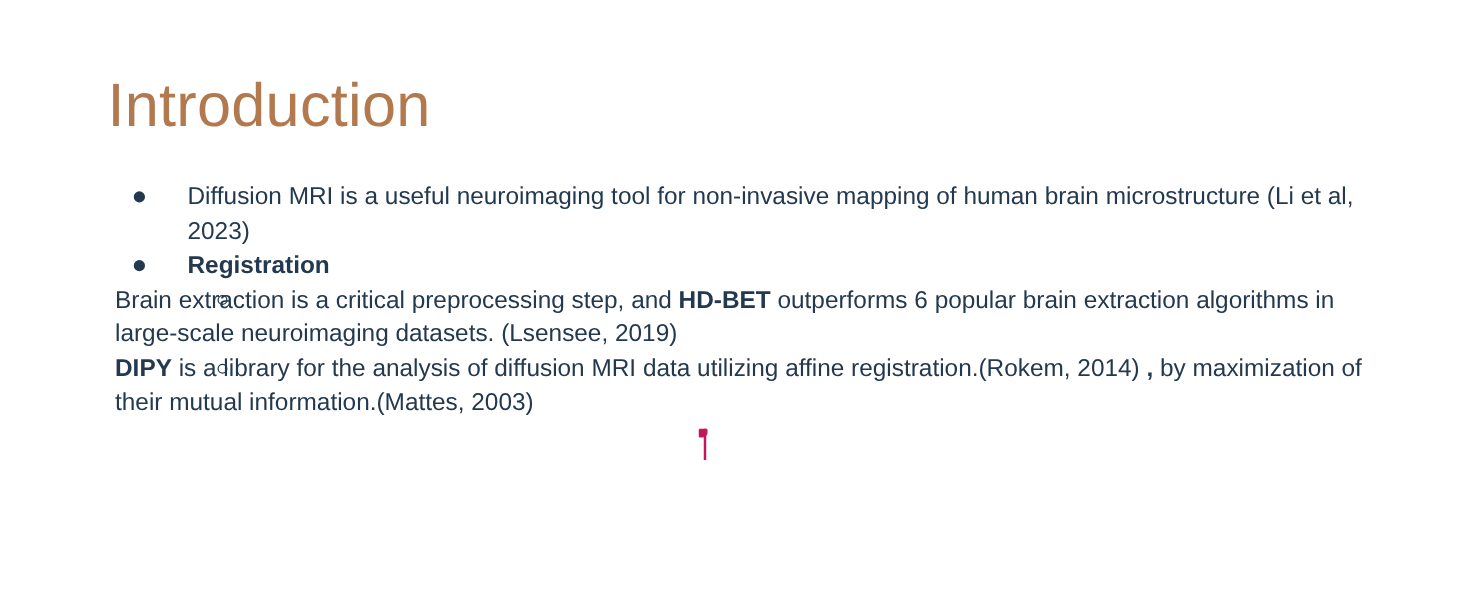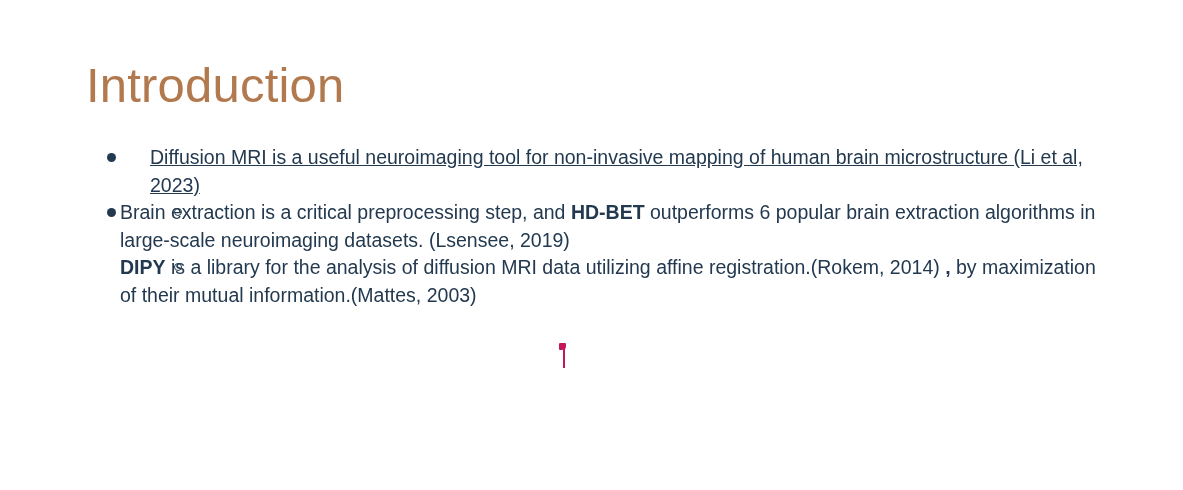--- a/index.html
+++ b/index.html
@@ -44,36 +44,35 @@
 
   
   .l1 {
     position: relative;
     padding-left: 150px;
     padding-right: 60px;
     color: #23394f;
     font-size: 19.5px;
     line-height: 27.5px;
     margin: 0 0 0 0;
-    text-decoration: underline;
   }
   .l1 .marker {
     position: absolute;
     left: 107px;
     top: 9px;
     width: 9px;
     height: 9px;
     border-radius: 50%;
     background: #23394f;
   }
 
   
   .l2 {
     position: relative;
-    padding-left: 120px;
+    padding-left: 92px;
     padding-right: 70px;
     color: #23394f;
     font-size: 19.5px;
     line-height: 27.5px;
   }
   .l2 .marker {
     position: absolute;
     left: 174px;
     top: 9px;
     width: 8px;
@@ -116,21 +115,21 @@
 </style>
 </head>
 <body>
 
 <div class="slide">
 
   <div class="slide-title">Introduction</div>
 
   <div class="body-list">
       <div class="l1"><span class="marker"></span><span class="txt">Diffusion MRI is a useful neuroimaging tool for non-invasive mapping of human brain microstructure (Li et al, 2023)</span></div>
-      <div class="l1"><span class="marker"></span></div>
+      <div class="l1"><span class="marker"></span><b class="bold txt">Registration</b></div>
       <div class="l2"><span class="marker"></span><span class="txt">Brain extraction is a critical preprocessing step, and </span><b class="bold txt">HD-BET</b><span class="txt"> outperforms 6 popular brain extraction algorithms in large-scale neuroimaging datasets. (Lsensee, 2019)</span></div>
       <div class="l2"><span class="marker"></span><b class="bold txt">DIPY</b><span class="txt"> is a library for the analysis of diffusion MRI data utilizing affine registration.(Rokem, 2014) </span><b class="bold txt">,</b><span class="txt"> by maximization of their mutual information.(Mattes, 2003)</span></div>
     </div>
 
   <div class="caret-wrap">
     <div class="caret-flag"></div>
     <div class="caret-bar"></div>
   </div>
 
 </div>

